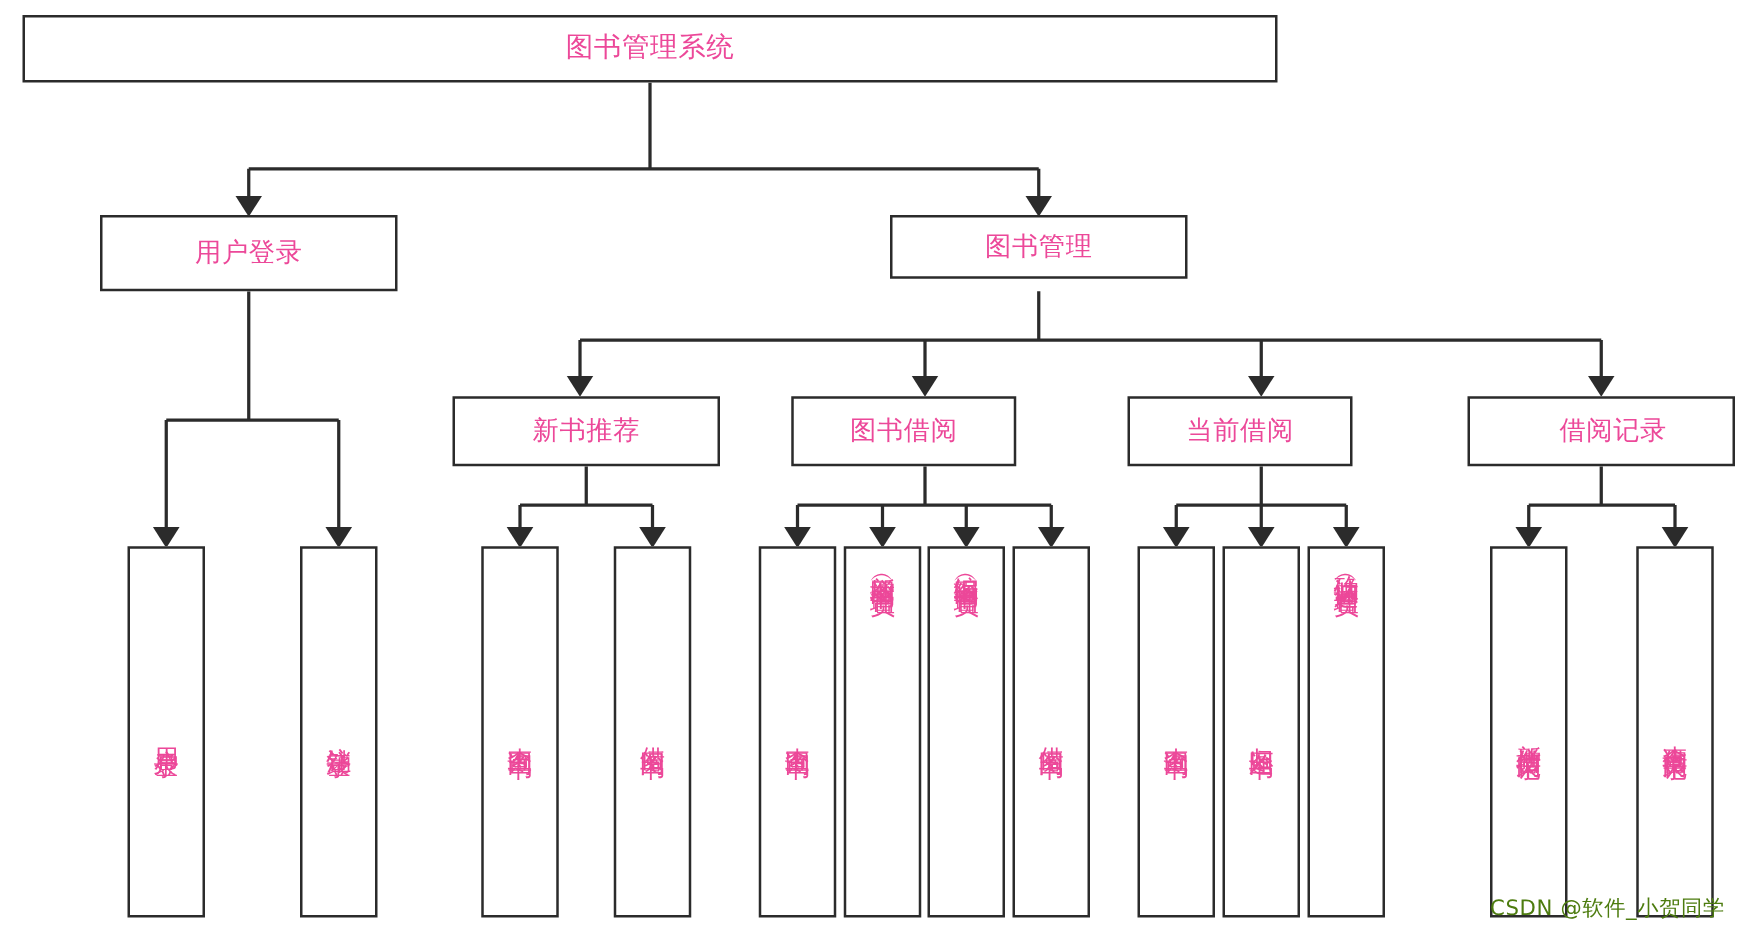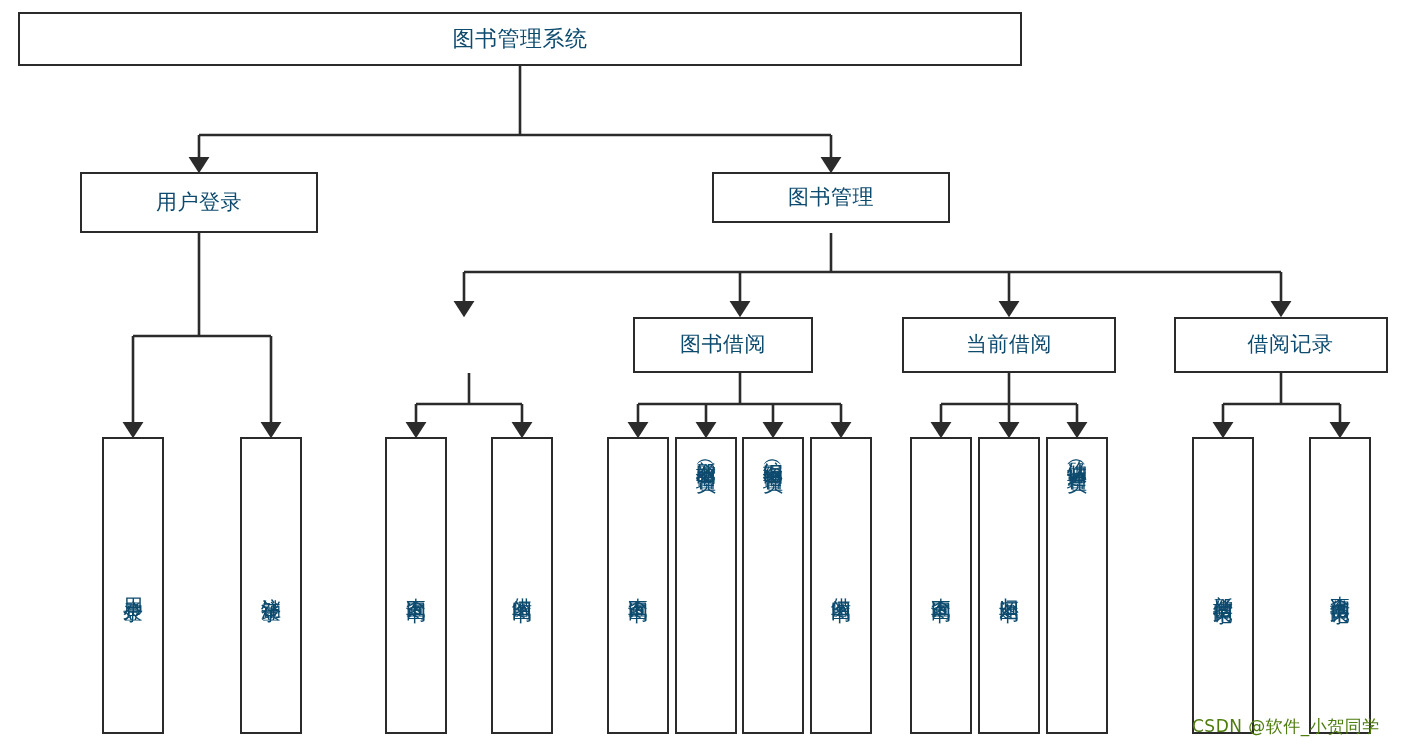--- a/index.html
+++ b/index.html
@@ -33,21 +33,21 @@
     border: 2px solid #2b2b2b;
     display: flex;
     align-items: center;
     justify-content: center;
     color: #262626;
   }
   .node-label {
     display: block;
     text-align: center;
     line-height: 1.12;
-    color: #0c4a6e;
+    color: #ec4899;
     white-space: pre-line;
   }
   
   .node.horiz .node-label {
     writing-mode: horizontal-tb;
     font-size: 21px;
     letter-spacing: 0.5px;
   }
   .node.root .node-label {
     font-size: 22px;
@@ -140,26 +140,29 @@
   </div>
 
   <div class="node horiz" style="left:80px; top:172px; width:238px; height:61px;">
     <span class="node-label">用户登录</span>
   </div>
 
   <div class="node horiz" style="left:712px; top:172px; width:238px; height:51px;">
     <span class="node-label">图书管理</span>
   </div>
 
+  <div class="node horiz" style="left:362px; top:317px; width:214px; height:56px;">
+    <span class="node-label">新书推荐</span>
+  </div>
 
   <div class="node horiz" style="left:633px; top:317px; width:180px; height:56px;">
     <span class="node-label">图书借阅</span>
   </div>
 
-  <div class="node horiz" style="left:902px; top:317px; width:214px; height:56px;">
+  <div class="node horiz" style="left:902px; top:317px; width:180px; height:56px;">
     <span class="node-label">当前借阅</span>
   </div>
 
   <div class="node horiz" style="left:1174px; top:317px; width:214px; height:56px;padding-left:19px;">
     <span class="node-label">借阅记录</span>
   </div>
 
   <div class="node vert centered" style="left:102px; top:437px; width:62px; height:297px;">
     <span class="node-label">用户登录</span>
   </div>

